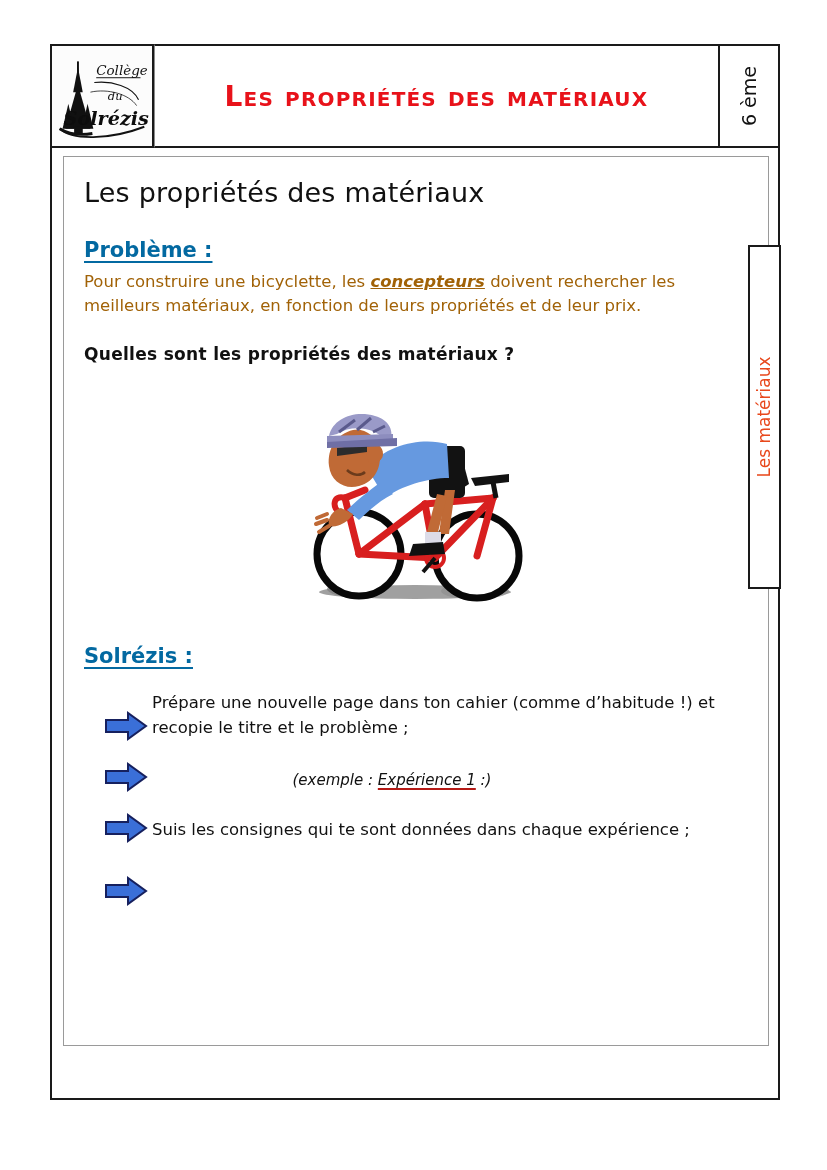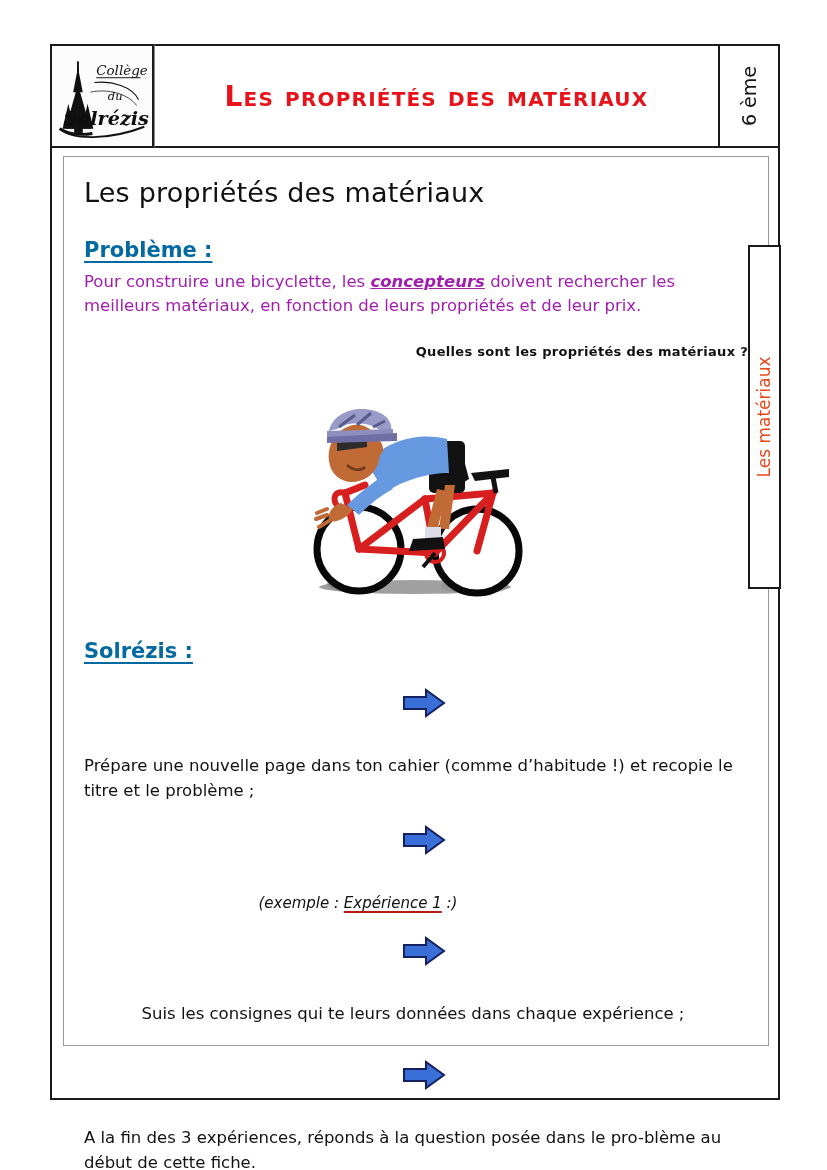--- a/index.html
+++ b/index.html
@@ -147,58 +147,56 @@
     color: #0369a1;
     text-decoration: underline;
     text-underline-offset: 4px;
     margin: 30px 0 6px 0;
     display: inline-block;
   }
 
   .body-par {
     font-size: 16.5px;
     line-height: 1.45;
-    color: #a21caf;
+    color: #a16207;
     margin: 2px 0 0 0;
   }
 
   .em-underline {
     font-weight: bold;
     font-style: italic;
     text-decoration: underline;
   }
 
   .question-line {
-    font-size: 13px;
+    font-size: 17px;
     font-weight: bold;
     color: #111111;
     margin: 26px 0 0 0;
     letter-spacing: 0.3px;
-    text-align: right;
   }
 
   
   #cyclist-wrap {
     width: 100%;
     display: flex;
     justify-content: center;
     margin-top: 22px;
   }
   #cyclist-svg { width: 238px; height: 222px; display:block; }
 
   
   #activities-head-wrap { margin-top: 6px; }
 
   #activity-list { margin: 16px 0 0 0; padding: 0; list-style: none; }
 
   .activity-item {
     display: flex;
-    align-items: center;
+    align-items: flex-end;
     margin-bottom: 18px;
-    flex-direction: column;
   }
   .arrow-cell {
     flex: 0 0 68px;
     width: 68px;
     padding-top: 3px;
     padding-left: 20px;
     box-sizing: border-box;
   }
   .arrow-svg { width: 44px; height: 30px; display:block; }
   .activity-text {
@@ -385,28 +383,27 @@
           <span class="activity-sub"><span>(exemple : </span><span class="red-underline">Expérience 1</span><span> :)</span></span>
         </div>
       </li>
 
       <li class="activity-item gap-xl">
         <div class="arrow-cell">
           <svg class="arrow-svg" viewBox="0 0 44 30">
             <polygon points="2,9 24,9 24,2 42,15 24,28 24,21 2,21" fill="#3a6fd8" stroke="#16205e" stroke-width="2" stroke-linejoin="miter"></polygon>
           </svg>
         </div>
-        <div class="activity-text">Suis les consignes qui te leurs données dans chaque expérience ;</div>
+        <div class="activity-text">Suis les consignes qui te sont données dans chaque expérience ;</div>
       </li>
 
       <li class="activity-item">
         <div class="arrow-cell">
           <svg class="arrow-svg" viewBox="0 0 44 30">
             <polygon points="2,9 24,9 24,2 42,15 24,28 24,21 2,21" fill="#3a6fd8" stroke="#16205e" stroke-width="2" stroke-linejoin="miter"></polygon>
           </svg>
         </div>
-        <div class="activity-text">A la fin des 3 expériences, réponds à la question posée dans le pro-blème au début de cette fiche.</div>
       </li>
 
     </ul>
   </div>
 
 </div>
 
 </body></html>

